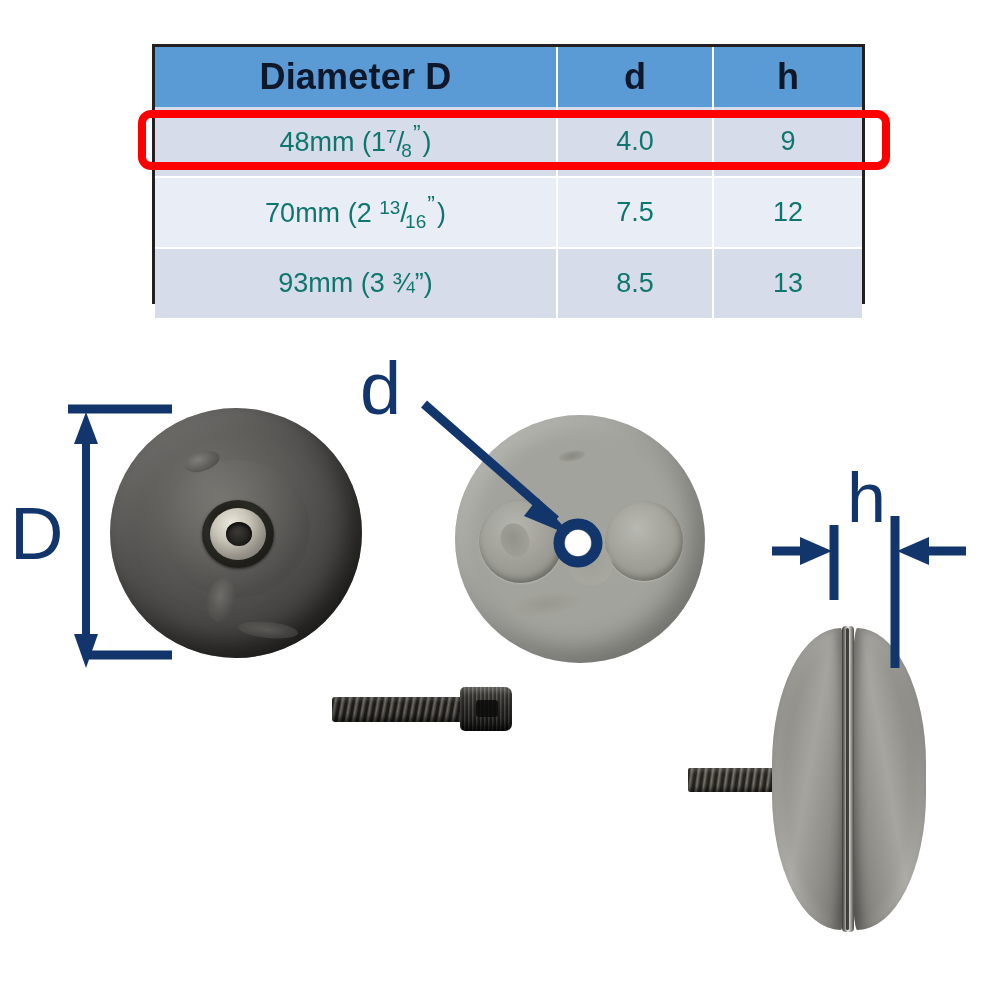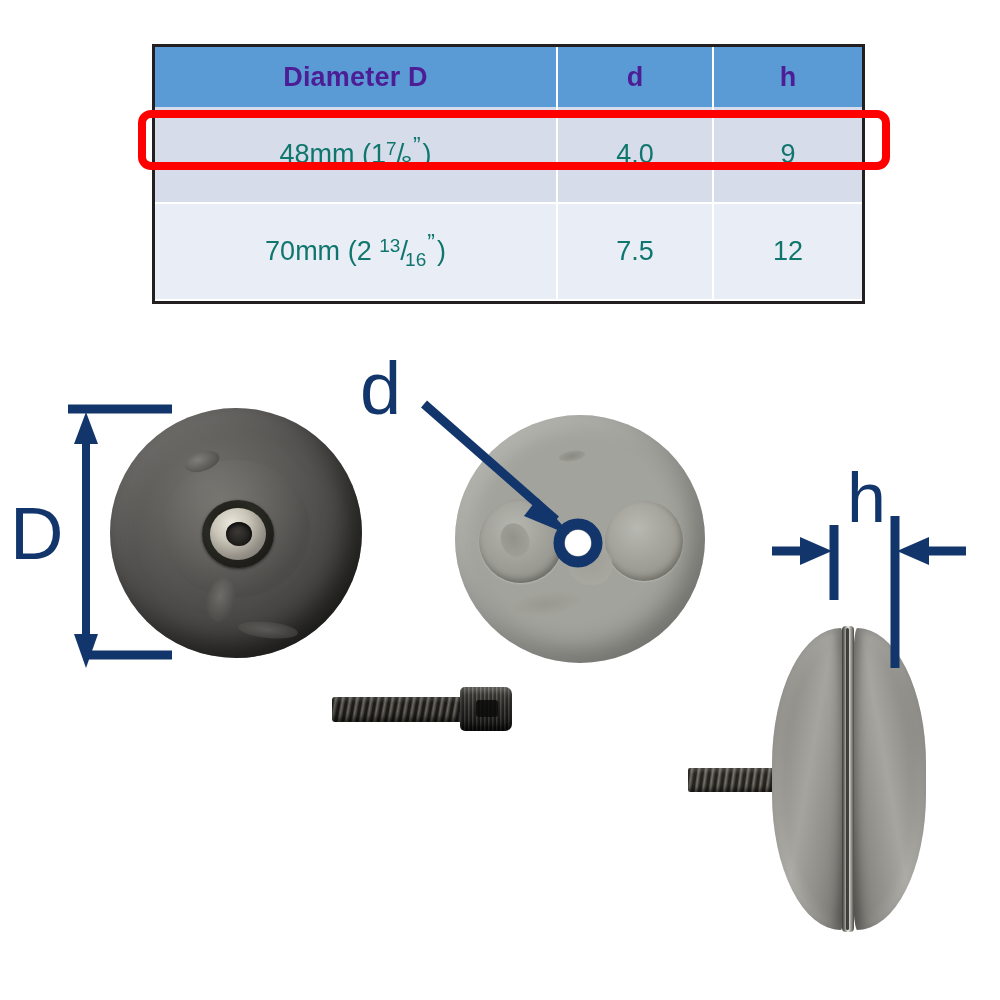--- a/index.html
+++ b/index.html
@@ -19,23 +19,23 @@
     box-sizing:border-box;
     background:#ffffff;
   }
   table.spec{
     border-collapse:collapse;
     width:100%;height:100%;
     table-layout:fixed;
   }
   table.spec th{
     background:#5b9bd5;
-    color:#4c1d95;
+    color:#0f172a;
     font-weight:bold;
-    font-size:27px;
+    font-size:36px;
     text-align:center;
     height:58px;
     border-right:2px solid #ffffff;
     letter-spacing:.2px;
   }
   table.spec th:last-child{border-right:none;}
   table.spec td{
     text-align:center;
     font-size:27px;
     color:#0f766e;
@@ -268,20 +268,27 @@
           <td class="col-d">4.0</td>
           <td class="col-h">9</td>
         </tr>
         <tr class="row-b">
           <td>
             <span>70mm</span><span> </span><span>(</span><span>2</span><span> </span><span class="frac"><span class="num">13</span><span class="sl">/</span><span class="den">16</span><span class="qt">”</span></span><span>)</span>
           </td>
           <td class="col-d">7.5</td>
           <td class="col-h">12</td>
         </tr>
+        <tr class="row-a">
+          <td>
+            <span>93mm</span><span> </span><span>(</span><span>3</span><span> </span><span>¾</span><span class="qt">”</span><span>)</span>
+          </td>
+          <td class="col-d">8.5</td>
+          <td class="col-h">13</td>
+        </tr>
       </tbody>
     </table>
   </div>
 
   <div class="highlight-box"></div>
 
   <div class="photo" id="disc-left">
     <div class="boss"></div>
     <div class="blemish1"></div>
     <div class="blemish2"></div>

